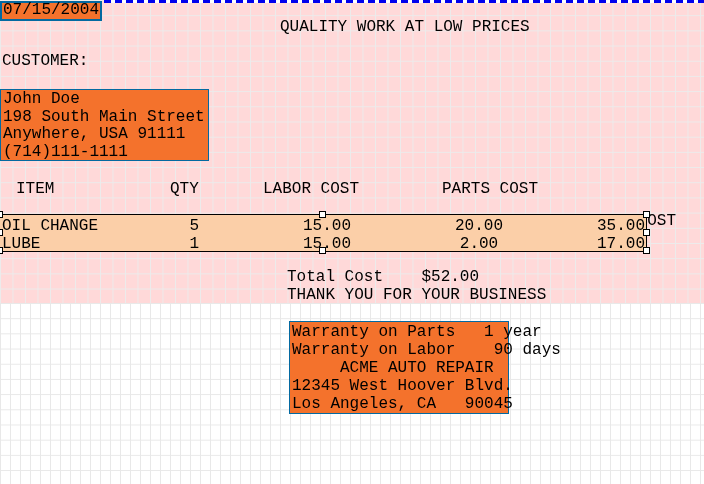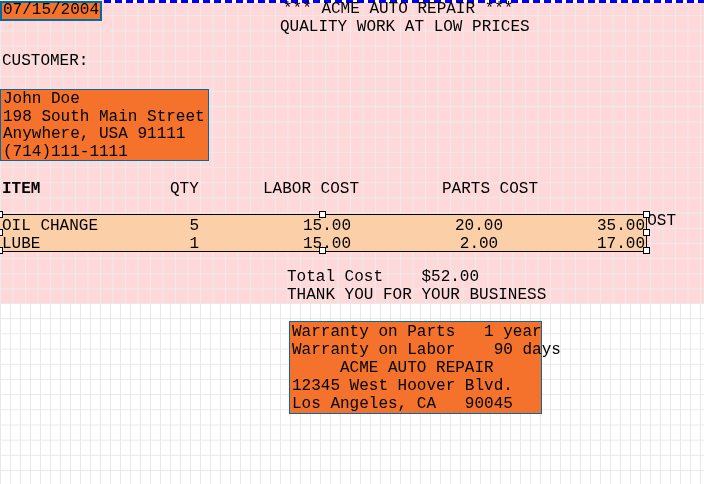--- a/index.html
+++ b/index.html
@@ -31,21 +31,21 @@
     position:absolute; left:104px; top:0; width:600px; height:3px;
     background:repeating-linear-gradient(to right, #0000ee 0 7px, #ffffff 7px 11px);
   }
   .obj { position:absolute; white-space:pre; line-height:16px; }
   .field-box {
     position:absolute; white-space:pre; background:#f4722c;
     border:1px solid #0369a1;
   }
   .date-box { left:0; top:1px; width:102px; height:20px; border-width:2px; line-height:15px; padding-left:1px; }
   .customer-box { left:0; top:89px; width:209px; height:72px; line-height:17.5px; padding:1px 0 0 2px; }
-  .warranty-box { left:289px; top:321px; width:253px; height:93px; line-height:18px; padding:1px 0 0 2px; }
+  .warranty-box { left:289px; top:321px; width:220px; height:93px; line-height:18px; padding:1px 0 0 2px; }
 
   .hdr { top:181px; }
   .detail-band {
     position:absolute; left:-1px; top:214px; width:648px; height:38px;
     background:#fbcfa8; border:1px solid #000;
   }
   .cell { position:absolute; white-space:pre; line-height:16px; }
   .r1 { top:218px; } .r2 { top:236px; }
   .c-item  { left:2px; }
   .c-qty   { left:119px; width:80px; text-align:right; }
@@ -63,31 +63,30 @@
 
 <div class="canvas">
 
   <div class="pink-region"></div>
   <div class="white-region"></div>
 
   <div class="dash-line"></div>
 
   <div class="field-box date-box">07/15/2004</div>
 
-  <div class="obj" style="left:283px; top:1px;">*** ACME AUTO REPAIR ***</div>
   <div class="obj" style="left:280px; top:19px;">QUALITY WORK AT LOW PRICES</div>
 
   <div class="obj" style="left:2px; top:53px;">CUSTOMER:</div>
 
   <div class="field-box customer-box"><span>John Doe</span>
 <span>198 South Main Street</span>
 <span>Anywhere, USA 91111</span>
 <span>(714)111-1111</span></div>
 
-  <div class="obj hdr" style="left:2px;font-weight:bold;">ITEM</div>
+  <div class="obj hdr" style="left:16px;">ITEM</div>
   <div class="obj hdr" style="left:170px;">QTY</div>
   <div class="obj hdr" style="left:263px;">LABOR COST</div>
   <div class="obj hdr" style="left:442px;">PARTS COST</div>
   <div class="obj hdr" style="left:580px;margin-top:32px;">TOTAL COST</div>
 
   <div class="detail-band"></div>
 
   <div class="cell r1 c-item">OIL CHANGE</div>
   <div class="cell r1 c-qty">5</div>
   <div class="cell r1 c-labor">15.00</div>

